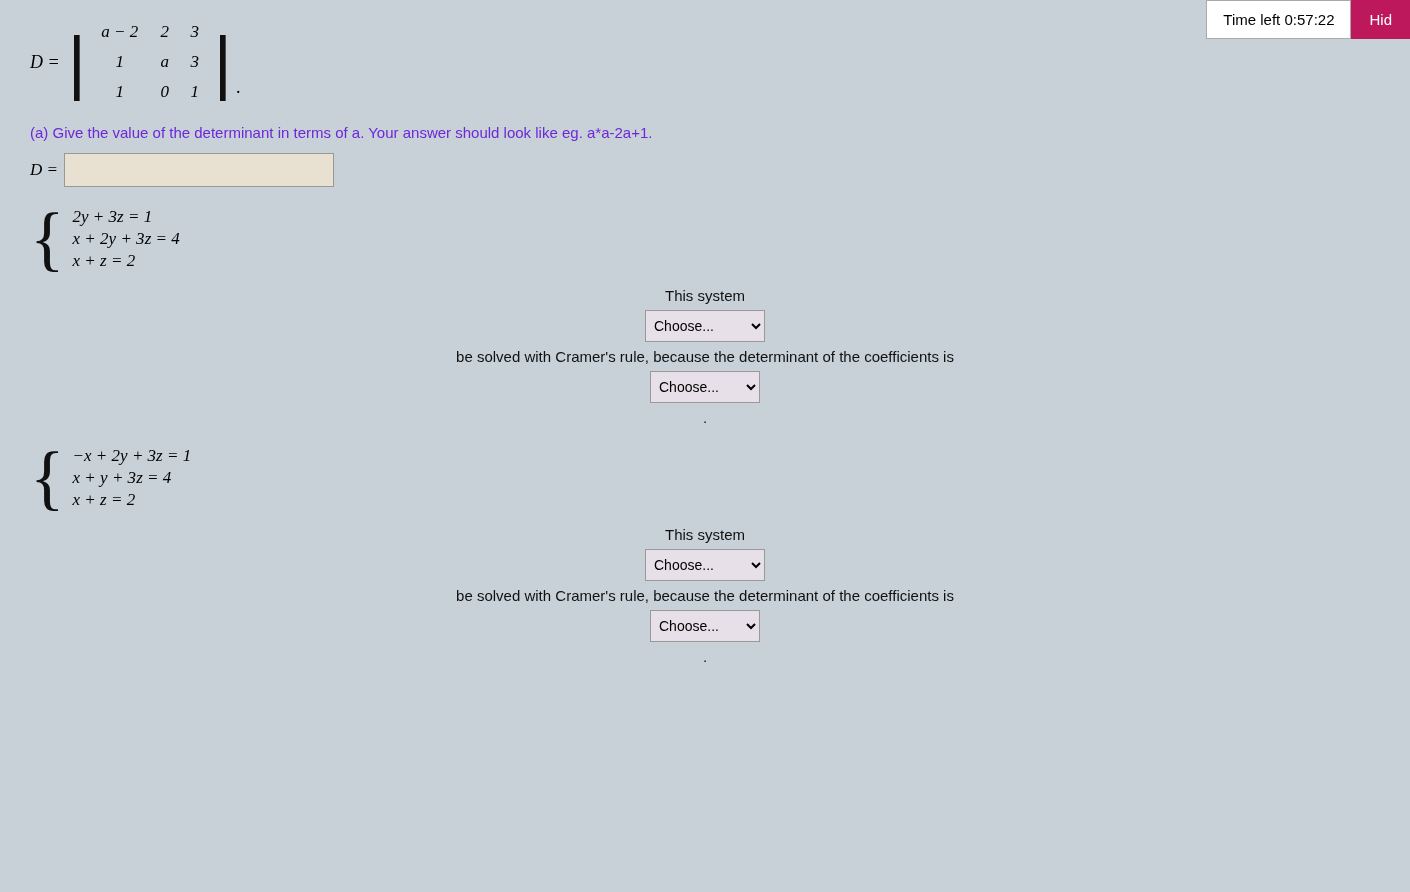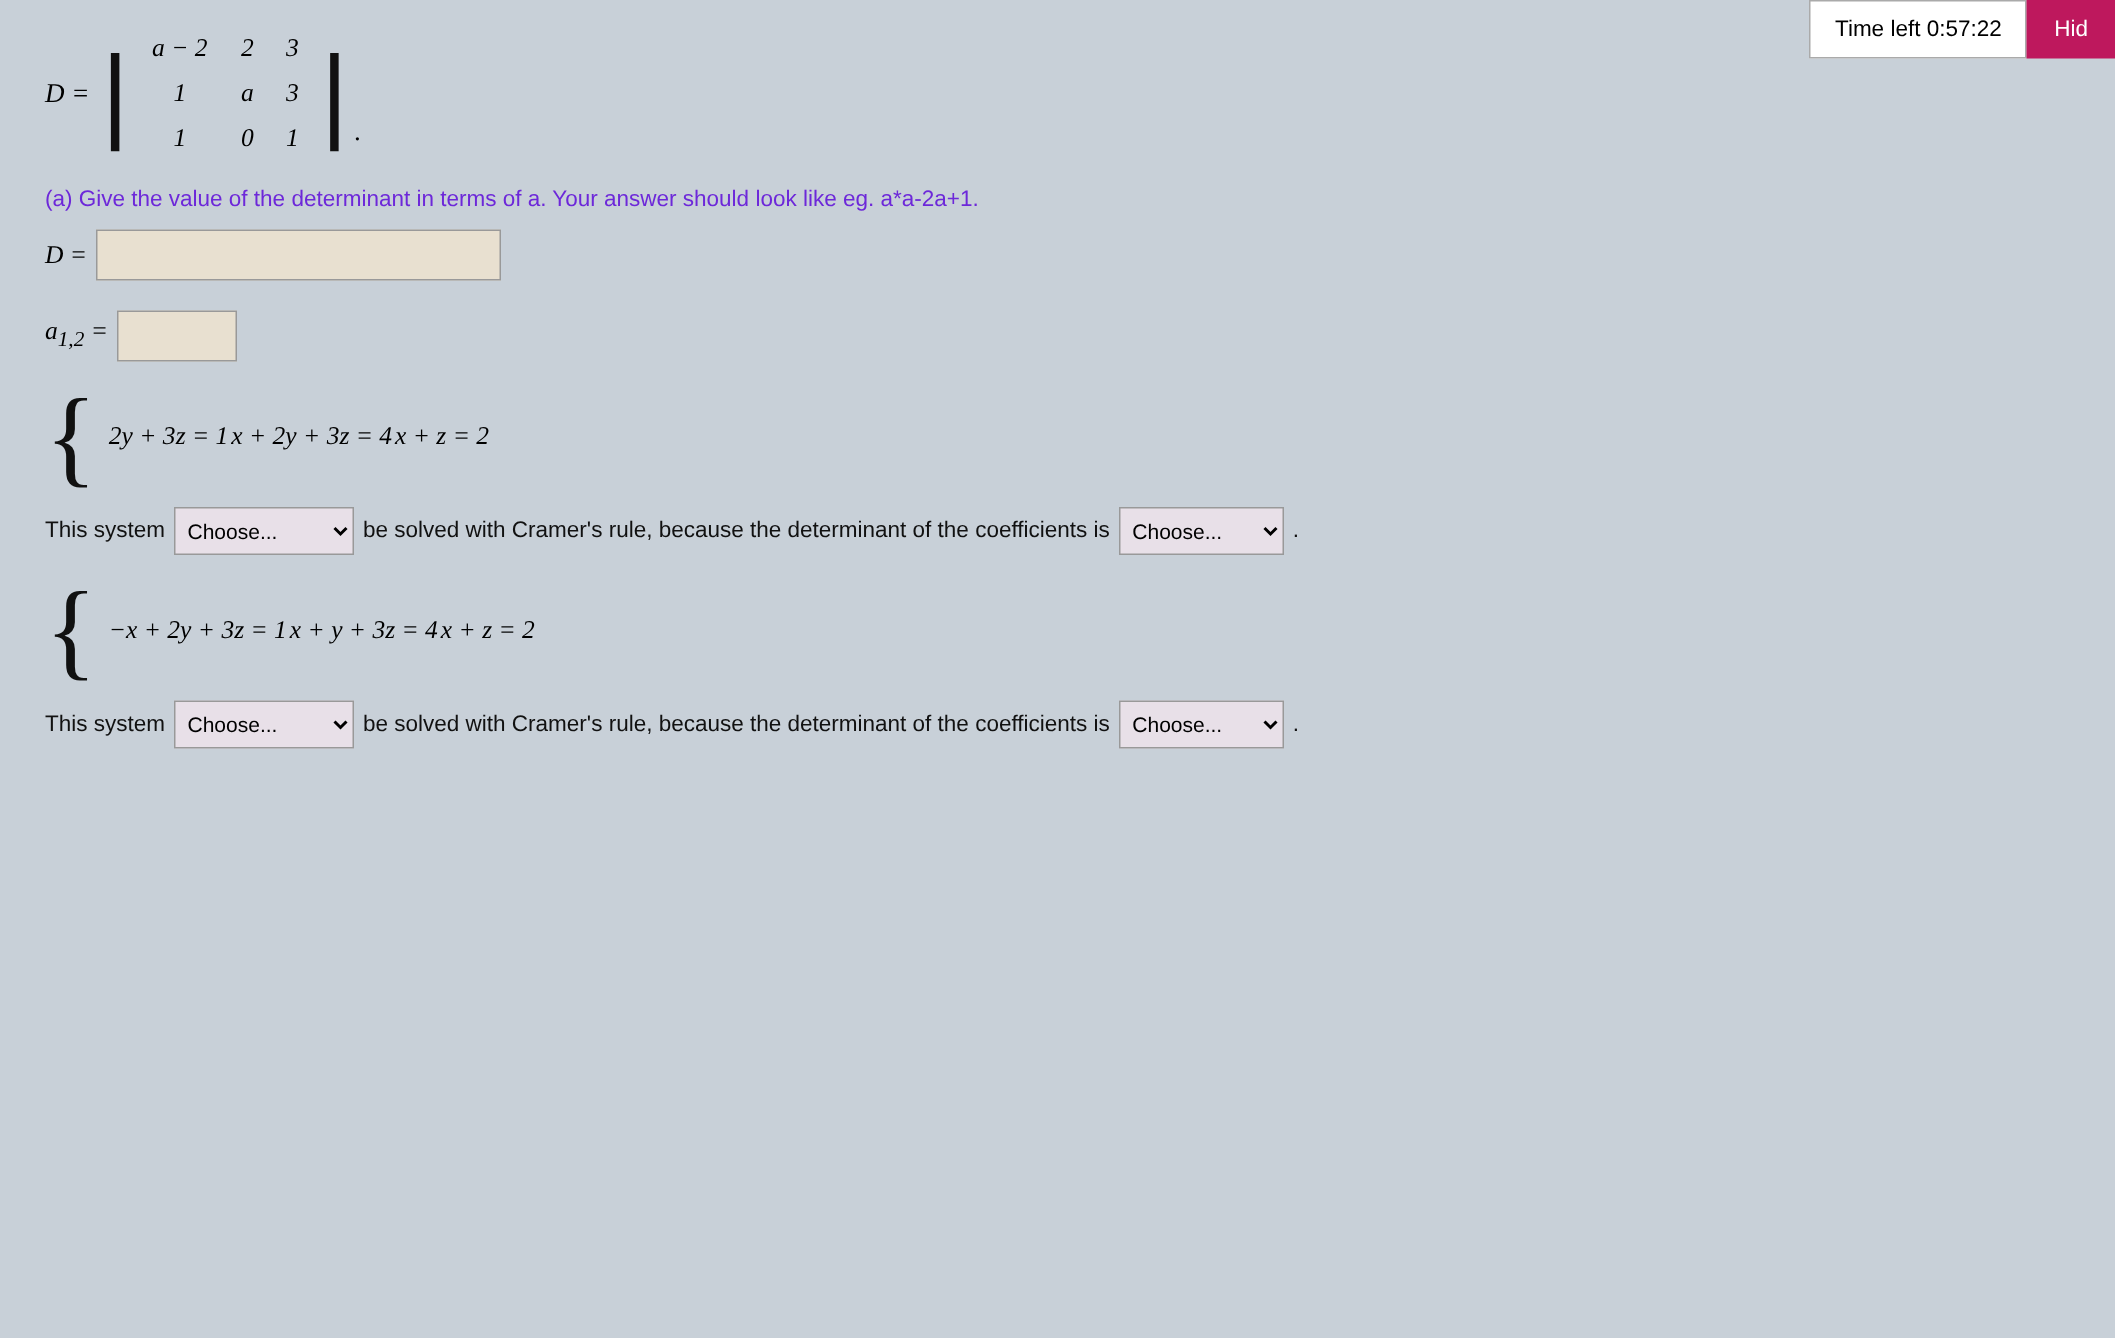--- a/index.html
+++ b/index.html
@@ -165,36 +165,38 @@
     .brace {
       font-size: 72px;
       line-height: 0.85;
       font-weight: 100;
       color: #111;
       margin-right: 8px;
     }
 
     .eq-lines {
       display: flex;
+      flex-direction: column;
       gap: 2px;
     }
 
     .eq-line {
       font-size: 17px;
       font-style: italic;
     }
 
     .system-row {
       display: flex;
       align-items: center;
       flex-wrap: wrap;
       gap: 6px;
       margin-bottom: 20px;
       font-size: 15px;
       font-family: Arial, sans-serif;
+      flex-direction: column;
     }
 
     .system-label {
       font-family: Arial, sans-serif;
       font-size: 15px;
       color: #111;
     }
 
     .choose-select {
       border: 1px solid #999;
@@ -262,24 +264,20 @@
   </div>
 
   <p class="question-text">(a) Give the value of the determinant in terms of a. Your answer should look like eg. a*a-2a+1.</p>
 
   <div class="answer-row">
     <span class="answer-label"><i>D</i> =</span>
     <input class="answer-input" type="text" style="">
   </div>
 
 
-  <div class="answer-row">
-    <span class="answer-label"><i>a</i><sub>1,2</sub> =</span>
-    <input class="answer-input-small" type="text" style="">
-  </div>
 
 
   <div class="equation-system">
     <span class="brace">{</span>
     <div class="eq-lines">
       <span class="eq-line">2<i>y</i> + 3<i>z</i> = 1</span>
       <span class="eq-line"><i>x</i> + 2<i>y</i> + 3<i>z</i> = 4</span>
       <span class="eq-line"><i>x</i> + <i>z</i> = 2</span>
     </div>
   </div>

